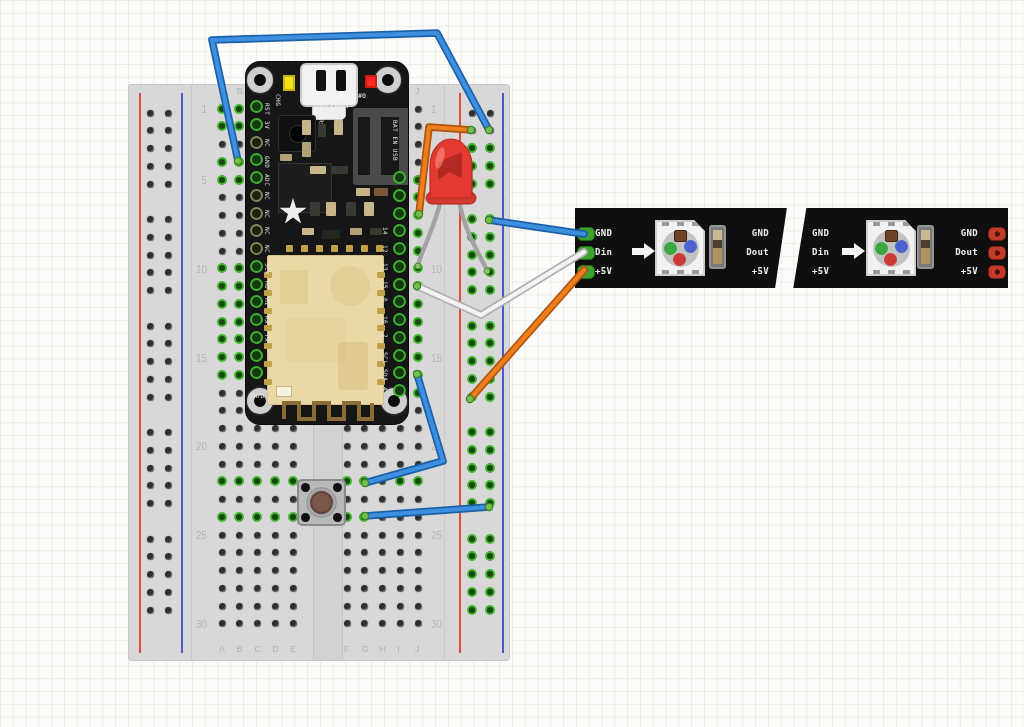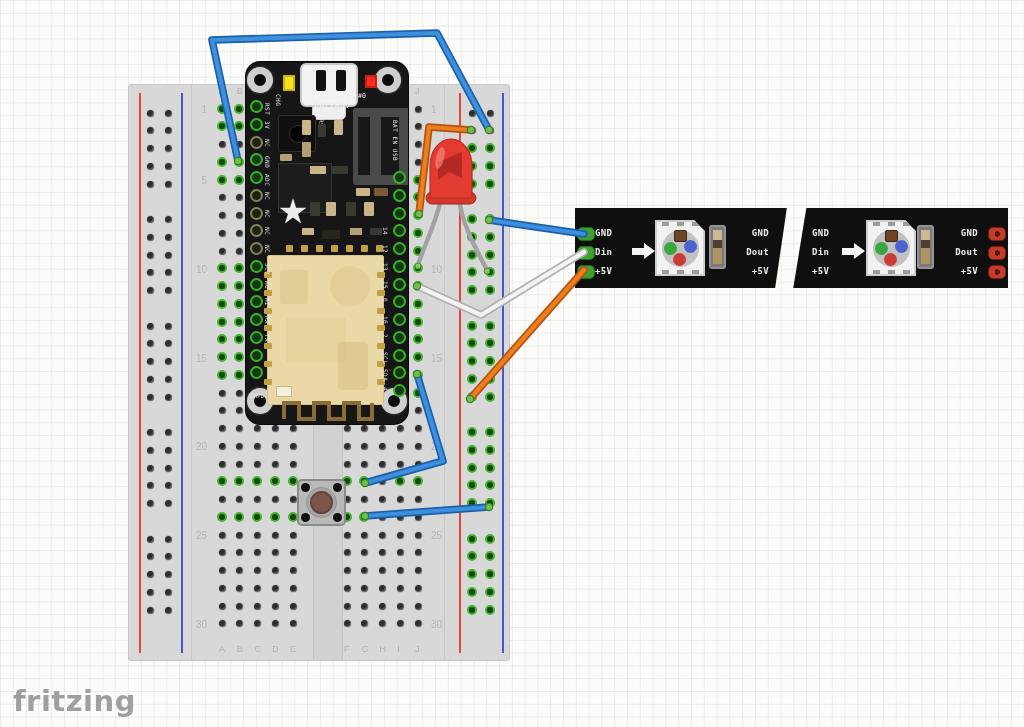--- a/index.html
+++ b/index.html
@@ -731,14 +731,13 @@
       <circle cx="471" cy="130" r="3.6" fill="#72bf4a" stroke="#3f7d28" stroke-width="1.2"></circle>
       <circle cx="419" cy="214" r="3.6" fill="#72bf4a" stroke="#3f7d28" stroke-width="1.2"></circle>
       <path d="M 470 399 L 584 270" fill="none" stroke="#b05410" stroke-width="7.6" stroke-linecap="round" stroke-linejoin="round"></path>
       <path d="M 470 399 L 584 270" fill="none" stroke="#ec7e1e" stroke-width="4.2" stroke-linecap="round" stroke-linejoin="round"></path>
       <circle cx="470" cy="399" r="3.6" fill="#72bf4a" stroke="#3f7d28" stroke-width="1.2"></circle>
       <path d="M 417 286 L 481 315 L 584 252" fill="none" stroke="#b0b0b0" stroke-width="7.6" stroke-linecap="round" stroke-linejoin="round"></path>
       <path d="M 417 286 L 481 315 L 584 252" fill="none" stroke="#f3f3f3" stroke-width="4.2" stroke-linecap="round" stroke-linejoin="round"></path>
       <circle cx="417" cy="286" r="3.6" fill="#72bf4a" stroke="#3f7d28" stroke-width="1.2"></circle>
     </svg>
 
-  <div class="watermark">fritzing</div>
 </div>
 
 </body></html>

